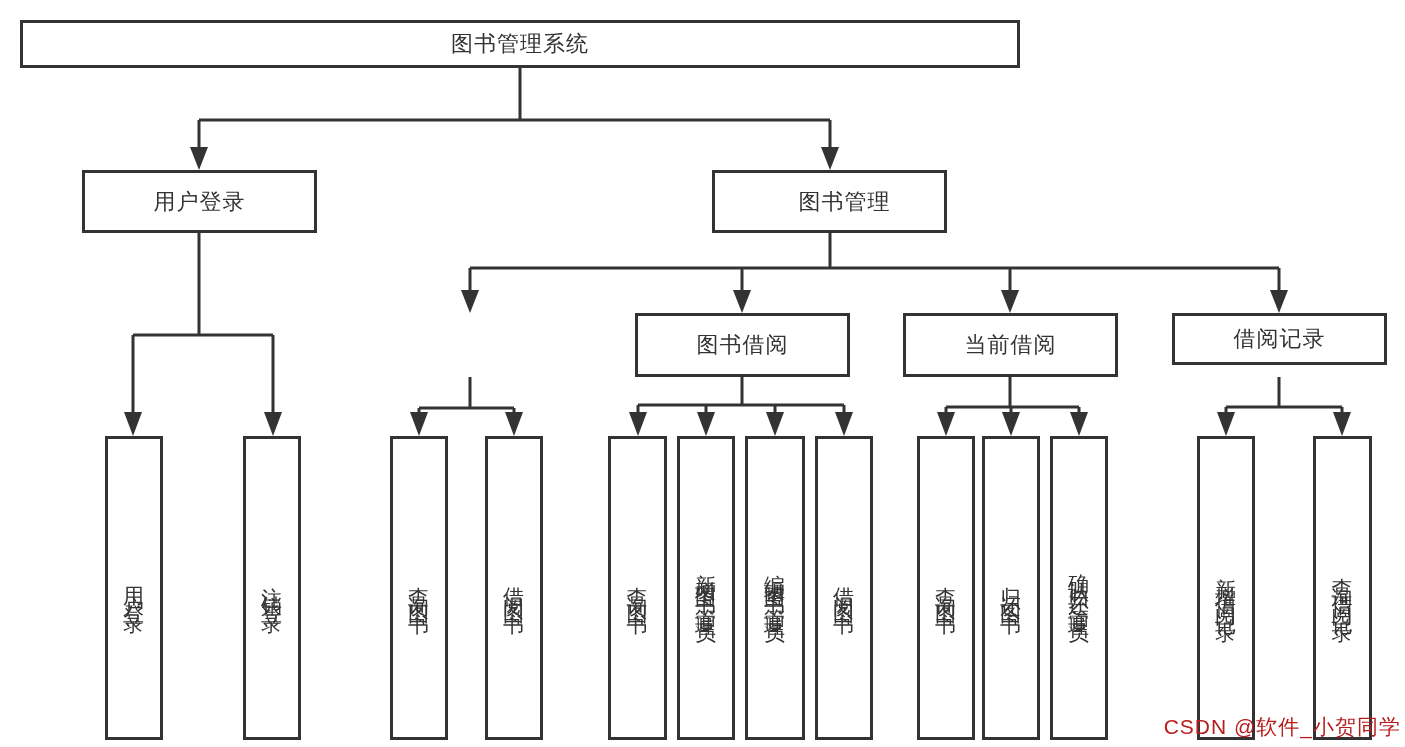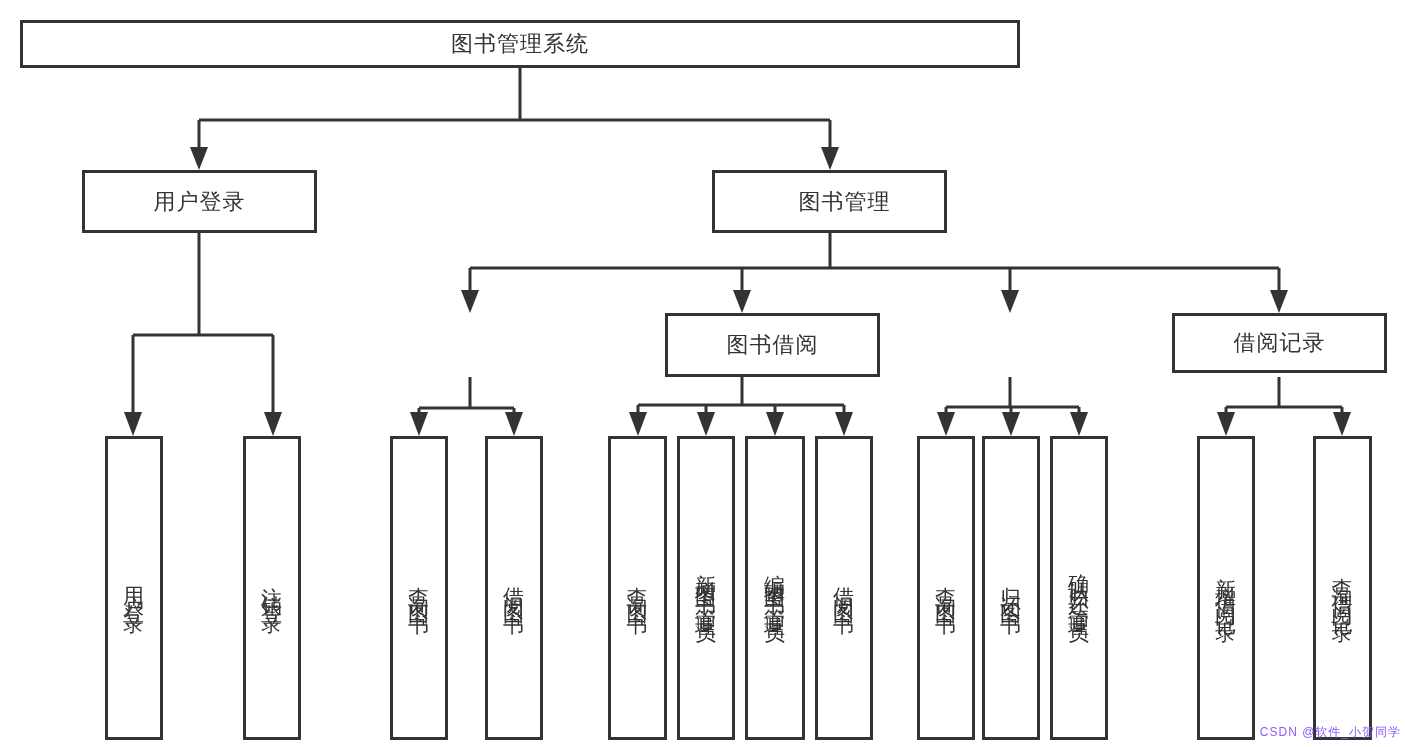--- a/index.html
+++ b/index.html
@@ -18,21 +18,21 @@
     border:3px solid #333333;background:#ffffff;
     display:flex;align-items:center;justify-content:center;z-index:1;
   }
   .vtext{
     writing-mode:vertical-rl;text-orientation:mixed;
     font-size:21px;line-height:1;letter-spacing:9px;color:#333333;white-space:nowrap;
   }
   .leaf.tight .vtext{letter-spacing:7px;}
   #watermark{
     position:absolute;right:4px;bottom:6px;z-index:2;
-    font-size:12px;color:#8b5cf6;letter-spacing:1px;
+    font-size:21px;color:#b91c1c;letter-spacing:1px;
   }
 </style>
 </head>
 <body>
 
 <div id="canvas">
 
   <svg id="connectors" width="1405" height="747" viewBox="0 0 1405 747">
     <g stroke="#333333" stroke-width="3" fill="none">
 
@@ -77,24 +77,27 @@
     <span>图书管理系统</span>
   </div>
 
   <div class="hbox" style="left:82px;top:170px;width:235px;height:63px;">
     <span>用户登录</span>
   </div>
   <div class="hbox" style="left:712px;top:170px;width:235px;height:63px;padding-left:30px;">
     <span>图书管理</span>
   </div>
 
-  <div class="hbox" style="left:635px;top:313px;width:215px;height:64px;margin-left:30px;">
+  <div class="hbox" style="left:635px;top:313px;width:215px;height:64px;">
     <span>图书借阅</span>
   </div>
-  <div class="hbox" style="left:1172px;top:313px;width:215px;height:60px;">
+  <div class="hbox" style="left:903px;top:313px;width:215px;height:64px;">
+    <span>当前借阅</span>
+  </div>
+  <div class="hbox" style="left:1172px;top:313px;width:215px;height:52px;">
     <span>借阅记录</span>
   </div>
 
   <div class="leaf" style="left:105px;width:58px;">
     <span class="vtext">用户登录</span>
   </div>
   <div class="leaf" style="left:243px;width:58px;">
     <span class="vtext">注销登录</span>
   </div>
 

